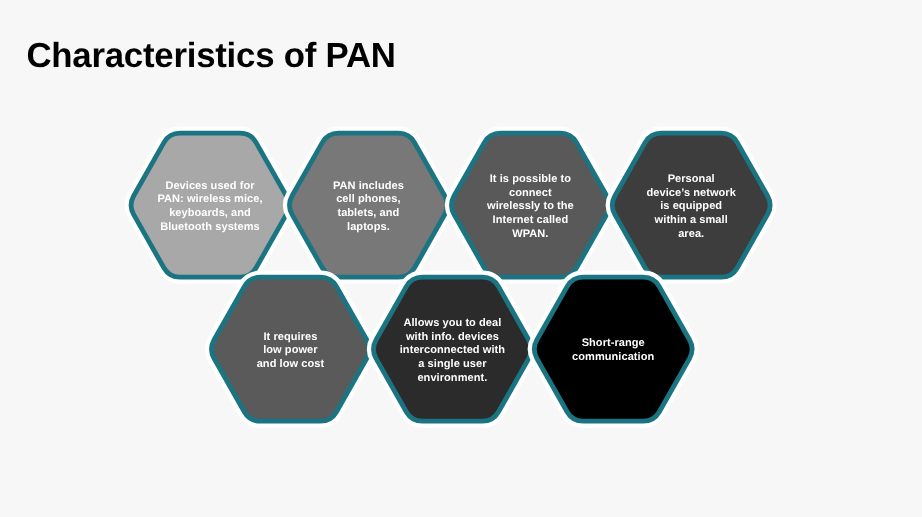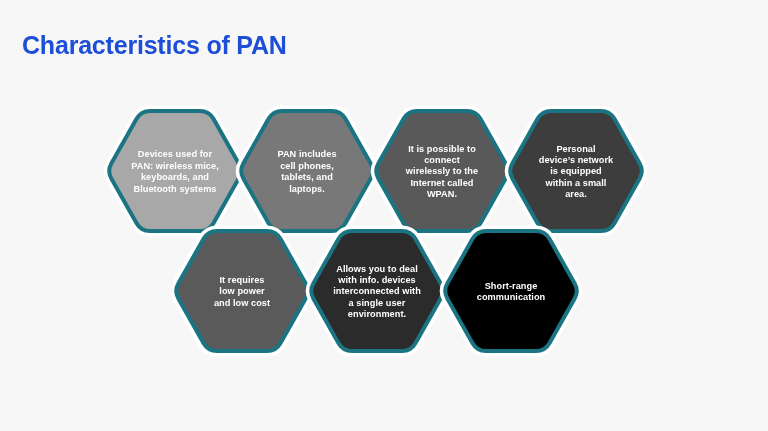--- a/index.html
+++ b/index.html
@@ -17,23 +17,23 @@
   }
   .slide {
     position: absolute;
     inset: 0;
     background: #f7f7f7;
   }
   .page-title {
     position: absolute;
     left: 22px;
     top: 31px;
-    font-size: 25px;
+    font-size: 29px;
     font-weight: bold;
-    color: #1d4ed8;
+    color: #000000;
     letter-spacing: -0.2px;
     font-family: "Liberation Sans", sans-serif;
   }
   .hex-stage {
     position: absolute;
     left: 0;
     top: 0;
     width: 768px;
     height: 344px;
   }

